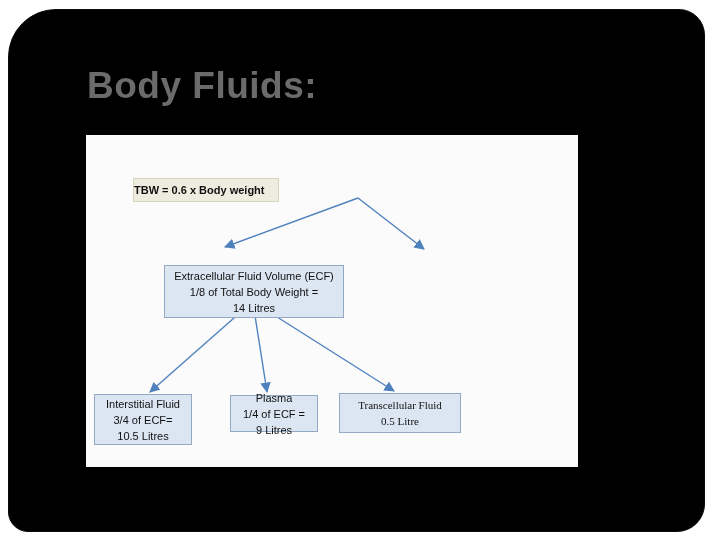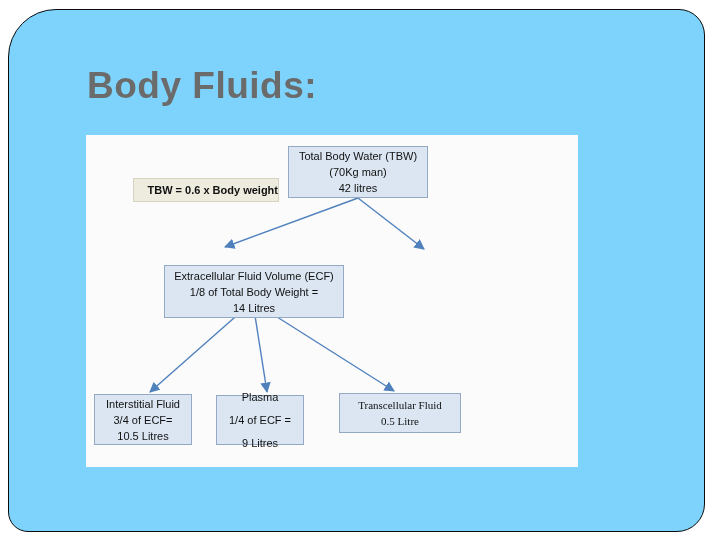--- a/index.html
+++ b/index.html
@@ -8,21 +8,21 @@
     background: #ffffff;
     font-family: "Liberation Sans", sans-serif;
     overflow: hidden;
   }
   .slide {
     position: absolute;
     left: 8px; top: 9px;
     width: 697px; height: 523px;
     border: 1.4px solid #0c0c0c;
     border-radius: 48px 26px 28px 20px;
-    background: #7dd3fc;
+    background: #000000;
     box-sizing: border-box;
   }
   .title {
     position: absolute;
     left: 78px; top: 55px;
     font-size: 37px;
     font-weight: bold;
     color: #6b6b6b;
     letter-spacing: 0.5px;
   }
@@ -49,32 +49,32 @@
     text-align: center;
     font-size: 11px;
     line-height: 16px;
     color: #111111;
   }
   .node span { white-space: nowrap; }
   .node-tbw           { left: 202px; top: 11px;  width: 140px; height: 52px; }
   .node-ecf           { left: 78px;  top: 130px; width: 180px; height: 53px; }
   .node-icf           { left: 310px; top: 116px; width: 175px; height: 51px; }
   .node-interstitial  { left: 8px;   top: 259px; width: 98px;  height: 51px; text-align: center; }
-  .node-plasma        { left: 130px; top: 260px; width: 88px;  height: 50px; gap: 7px; }
+  .node-plasma        { left: 144px; top: 260px; width: 88px;  height: 37px; }
   .node-transcellular { left: 253px; top: 258px; width: 122px; height: 40px; font-family: Liberation Serif, serif; }
   .note {
     position: absolute;
     left: 47px; top: 43px;
     width: 146px; height: 24px;
     background: #eeecdf;
     border: 1px solid #d6d4bf;
     box-sizing: border-box;
     display: flex;
     align-items: center;
-    justify-content: flex-end;
+    justify-content: flex-start;
     font-size: 11px;
     font-weight: bold;
     color: #111111;
     white-space: nowrap;
   }
 </style>
 </head>
 <body>
 
 <div class="slide">
@@ -93,25 +93,20 @@
       <line x1="272" y1="63" x2="338" y2="114" stroke="#4f81bd" stroke-width="1.4" marker-end="url(#ah)"></line>
       <line x1="165" y1="168" x2="64" y2="257" stroke="#4f81bd" stroke-width="1.4" marker-end="url(#ah)"></line>
       <line x1="167" y1="168" x2="181" y2="257" stroke="#4f81bd" stroke-width="1.4" marker-end="url(#ah)"></line>
       <line x1="169" y1="168" x2="308" y2="256" stroke="#4f81bd" stroke-width="1.4" marker-end="url(#ah)"></line>
     </svg>
 
     <div class="note">
       <span>TBW = 0.6 x Body weight</span>
     </div>
 
-    <div class="node node-tbw">
-      <span>Total Body Water (TBW)</span>
-      <span>(70Kg man)</span>
-      <span>42 litres</span>
-    </div>
 
     <div class="node node-ecf">
       <span>Extracellular Fluid Volume (ECF)</span>
       <span>1/8 of Total Body Weight =</span>
       <span>14 Litres</span>
     </div>
 
 
     <div class="node node-interstitial">
       <span>Interstitial Fluid</span>

